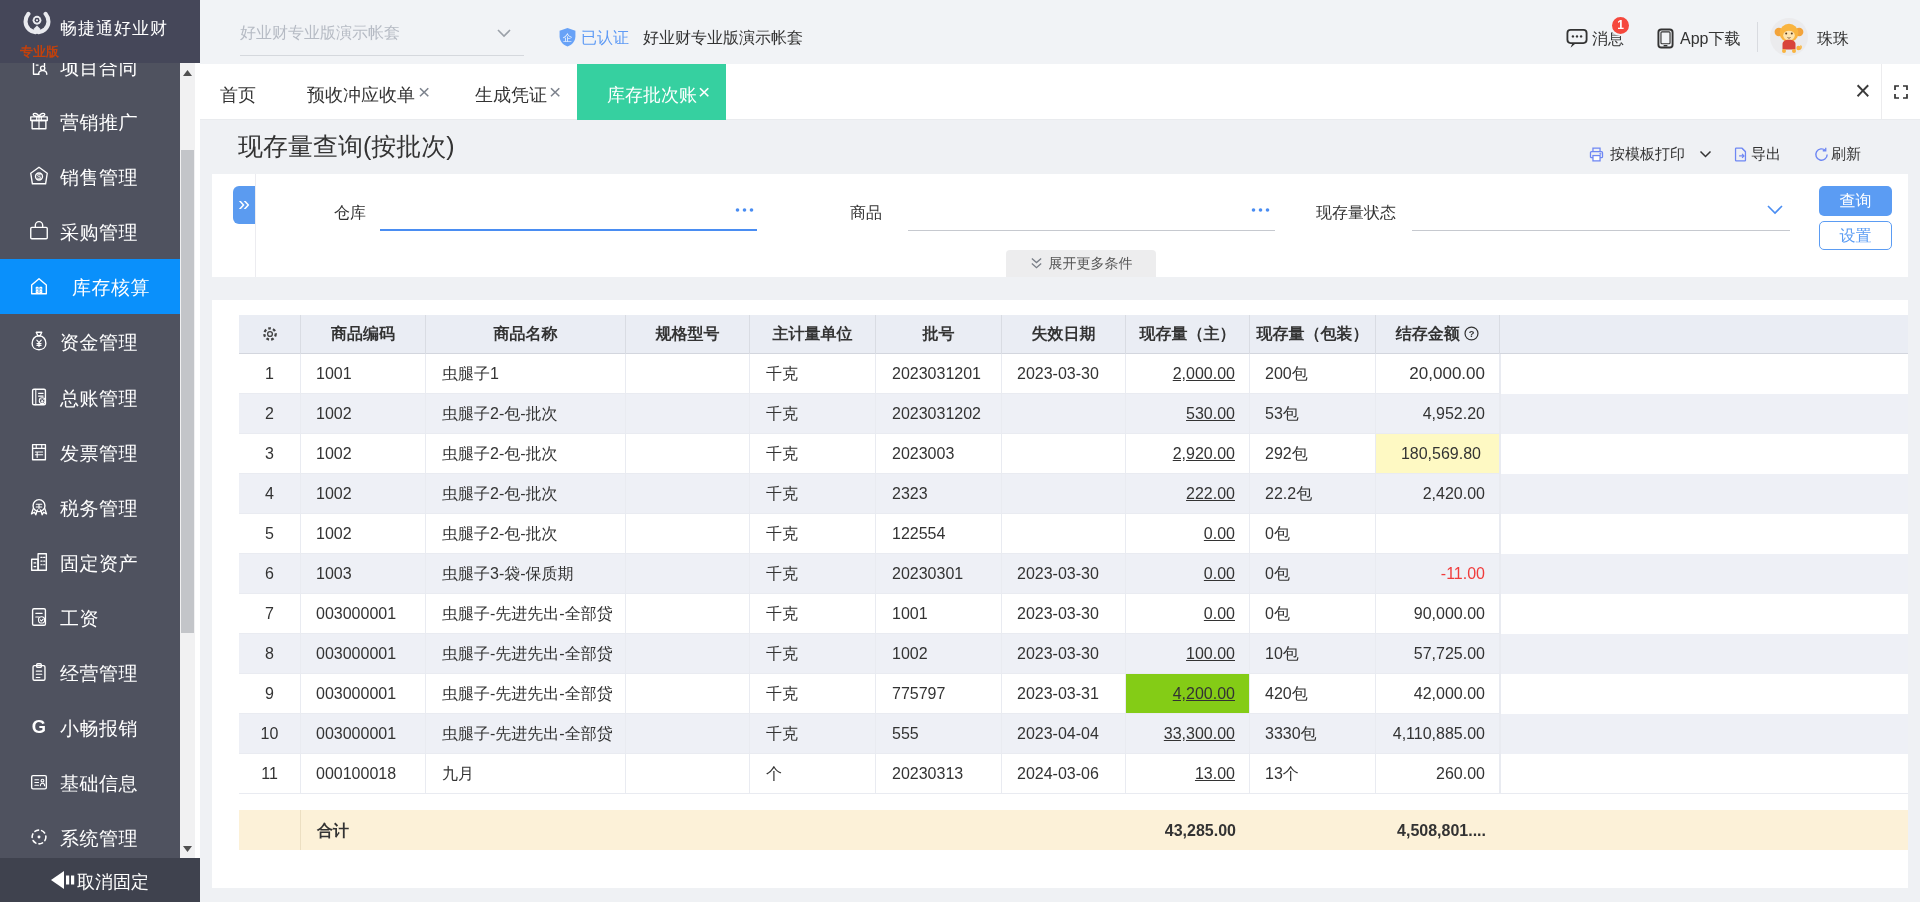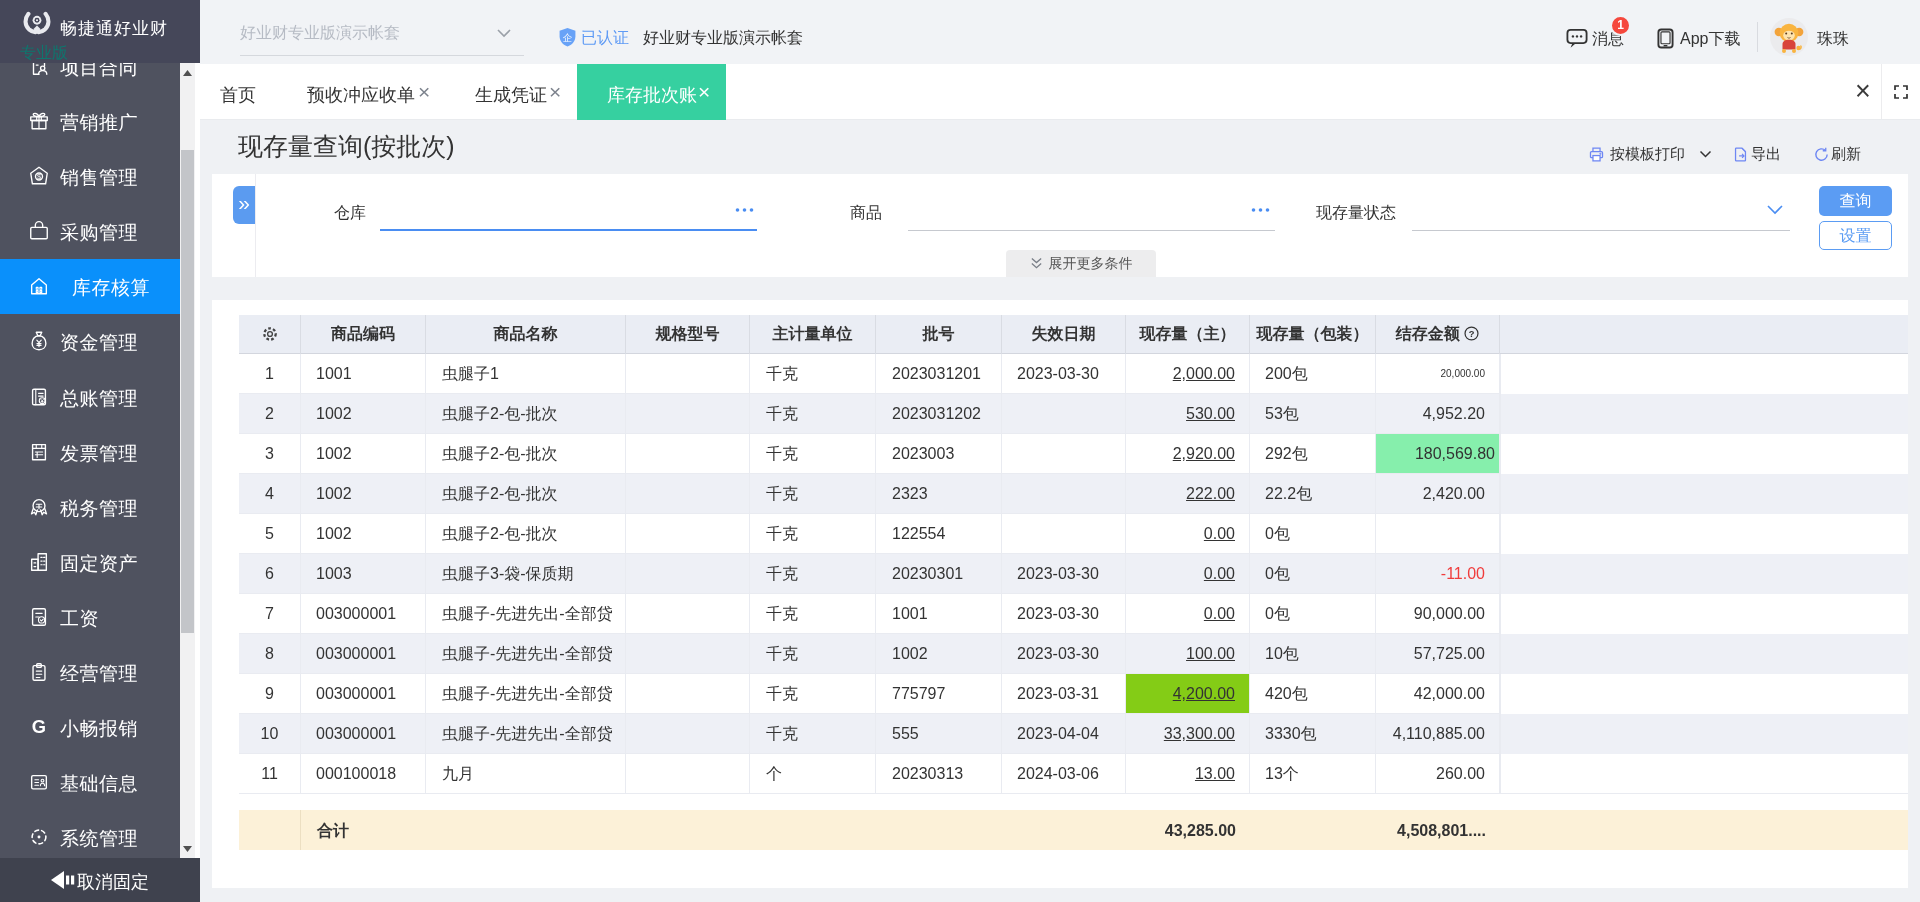--- a/index.html
+++ b/index.html
@@ -18,21 +18,21 @@
 <g fill="none" stroke="#e9eaef" stroke-linecap="round">
 <path d="M12 5 C4 15 5.5 27 13 34 C16.5 37 20.5 38.8 25 39.3" stroke-width="7.6"></path>
 <path d="M44 5 C52 15 50.5 27 43 34 C39.5 37 35.5 38.8 31 39.3" stroke-width="7.6"></path>
 </g>
 <circle cx="28" cy="17" r="8.2" fill="#e9eaef"></circle>
 <circle cx="28" cy="17" r="4.6" fill="#454759"></circle>
 <circle cx="28" cy="17" r="2" fill="#e9eaef"></circle>
 <path d="M28 27 L21.5 33.5 L28 42 L34.5 33.5 Z" fill="#e9eaef"></path>
 </svg>
 <div class="abs" style="left:60px;top:17px;font-size:17px;color:#fff;letter-spacing:1px">畅捷通好业财</div>
-<div class="abs" style="left:20px;top:43px;font-size:16px;color:#0f766e;font-weight:normal">专业版</div>
+<div class="abs" style="left:20px;top:43px;font-size:13px;color:#c2410c;font-weight:bold">专业版</div>
 <div class="abs" style="left:0;top:63px;width:180px;height:795px;overflow:hidden">
 <div class="abs" style="left:0;top:-24.6px;width:180px;height:55.1px;">
 <div class="abs" style="left:28px;top:16.5px;width:22px;height:22px"><svg width="22" height="22" viewBox="0 0 24 24" fill="none" stroke="#fff" stroke-width="1.5" stroke-linecap="round" stroke-linejoin="round">
           <path d="M14 3H6v18h6"></path>
           <path d="M14 3l4 4v5"></path>
           <path d="M9 7h3M9 11h2"></path>
           <circle cx="16" cy="14.5" r="2.3"></circle>
           <path d="M11.5 21c0-2.6 2-4 4.5-4s4.5 1.4 4.5 4"></path>
         </svg></div>
 <div class="abs" style="left:60px;top:16.5px;font-size:19px;color:#fff;letter-spacing:0.5px">项目合同</div>
@@ -293,41 +293,41 @@
     </svg></div>
 <div class="abs" style="left:239px;top:354px;width:62px;height:40px;background:#fff;border-right:1px solid #e9ebf1;border-bottom:1px solid #e9ebf1;font-size:16px;line-height:39px;white-space:nowrap;overflow:hidden;text-align:center;">1</div>
 <div class="abs" style="left:301px;top:354px;width:125px;height:40px;background:#fff;border-right:1px solid #e9ebf1;border-bottom:1px solid #e9ebf1;font-size:16px;line-height:39px;white-space:nowrap;overflow:hidden;padding-left:15px;">1001</div>
 <div class="abs" style="left:426px;top:354px;width:200px;height:40px;background:#fff;border-right:1px solid #e9ebf1;border-bottom:1px solid #e9ebf1;font-size:16px;line-height:39px;white-space:nowrap;overflow:hidden;padding-left:16px;">虫腿子1</div>
 <div class="abs" style="left:626px;top:354px;width:124px;height:40px;background:#fff;border-right:1px solid #e9ebf1;border-bottom:1px solid #e9ebf1;font-size:16px;line-height:39px;white-space:nowrap;overflow:hidden;padding-left:15px;"></div>
 <div class="abs" style="left:750px;top:354px;width:126px;height:40px;background:#fff;border-right:1px solid #e9ebf1;border-bottom:1px solid #e9ebf1;font-size:16px;line-height:39px;white-space:nowrap;overflow:hidden;padding-left:16px;">千克</div>
 <div class="abs" style="left:876px;top:354px;width:126px;height:40px;background:#fff;border-right:1px solid #e9ebf1;border-bottom:1px solid #e9ebf1;font-size:16px;line-height:39px;white-space:nowrap;overflow:hidden;padding-left:16px;">2023031201</div>
 <div class="abs" style="left:1002px;top:354px;width:124px;height:40px;background:#fff;border-right:1px solid #e9ebf1;border-bottom:1px solid #e9ebf1;font-size:16px;line-height:39px;white-space:nowrap;overflow:hidden;padding-left:15px;">2023-03-30</div>
 <div class="abs" style="left:1126px;top:354px;width:124px;height:40px;background:#fff;border-right:1px solid #e9ebf1;border-bottom:1px solid #e9ebf1;font-size:16px;line-height:39px;white-space:nowrap;overflow:hidden;text-align:right;padding-right:14px;"><span style="text-decoration:underline">2,000.00</span></div>
 <div class="abs" style="left:1250px;top:354px;width:126px;height:40px;background:#fff;border-right:1px solid #e9ebf1;border-bottom:1px solid #e9ebf1;font-size:16px;line-height:39px;white-space:nowrap;overflow:hidden;padding-left:15px;">200包</div>
-<div class="abs" style="left:1376px;top:354px;width:124px;height:40px;background:#fff;border-right:1px solid #e9ebf1;border-bottom:1px solid #e9ebf1;font-size:10px;line-height:39px;white-space:nowrap;overflow:hidden;text-align:right;padding-right:14px;">20,000.00</div>
+<div class="abs" style="left:1376px;top:354px;width:124px;height:40px;background:#fff;border-right:1px solid #e9ebf1;border-bottom:1px solid #e9ebf1;font-size:17px;line-height:39px;white-space:nowrap;overflow:hidden;text-align:right;padding-right:14px;">20,000.00</div>
 <div class="abs" style="left:239px;top:394px;width:62px;height:40px;background:#eef0f6;border-right:1px solid #e9ebf1;border-bottom:1px solid #e9ebf1;font-size:16px;line-height:39px;white-space:nowrap;overflow:hidden;text-align:center;">2</div>
 <div class="abs" style="left:301px;top:394px;width:125px;height:40px;background:#eef0f6;border-right:1px solid #e9ebf1;border-bottom:1px solid #e9ebf1;font-size:16px;line-height:39px;white-space:nowrap;overflow:hidden;padding-left:15px;">1002</div>
 <div class="abs" style="left:426px;top:394px;width:200px;height:40px;background:#eef0f6;border-right:1px solid #e9ebf1;border-bottom:1px solid #e9ebf1;font-size:16px;line-height:39px;white-space:nowrap;overflow:hidden;padding-left:16px;">虫腿子2-包-批次</div>
 <div class="abs" style="left:626px;top:394px;width:124px;height:40px;background:#eef0f6;border-right:1px solid #e9ebf1;border-bottom:1px solid #e9ebf1;font-size:16px;line-height:39px;white-space:nowrap;overflow:hidden;padding-left:15px;"></div>
 <div class="abs" style="left:750px;top:394px;width:126px;height:40px;background:#eef0f6;border-right:1px solid #e9ebf1;border-bottom:1px solid #e9ebf1;font-size:16px;line-height:39px;white-space:nowrap;overflow:hidden;padding-left:16px;">千克</div>
 <div class="abs" style="left:876px;top:394px;width:126px;height:40px;background:#eef0f6;border-right:1px solid #e9ebf1;border-bottom:1px solid #e9ebf1;font-size:16px;line-height:39px;white-space:nowrap;overflow:hidden;padding-left:16px;">2023031202</div>
 <div class="abs" style="left:1002px;top:394px;width:124px;height:40px;background:#eef0f6;border-right:1px solid #e9ebf1;border-bottom:1px solid #e9ebf1;font-size:16px;line-height:39px;white-space:nowrap;overflow:hidden;padding-left:15px;"></div>
 <div class="abs" style="left:1126px;top:394px;width:124px;height:40px;background:#eef0f6;border-right:1px solid #e9ebf1;border-bottom:1px solid #e9ebf1;font-size:16px;line-height:39px;white-space:nowrap;overflow:hidden;text-align:right;padding-right:14px;"><span style="text-decoration:underline">530.00</span></div>
 <div class="abs" style="left:1250px;top:394px;width:126px;height:40px;background:#eef0f6;border-right:1px solid #e9ebf1;border-bottom:1px solid #e9ebf1;font-size:16px;line-height:39px;white-space:nowrap;overflow:hidden;padding-left:15px;">53包</div>
 <div class="abs" style="left:1376px;top:394px;width:124px;height:40px;background:#eef0f6;border-right:1px solid #e9ebf1;border-bottom:1px solid #e9ebf1;font-size:16px;line-height:39px;white-space:nowrap;overflow:hidden;text-align:right;padding-right:14px;">4,952.20</div>
 <div class="abs" style="left:239px;top:434px;width:62px;height:40px;background:#fff;border-right:1px solid #e9ebf1;border-bottom:1px solid #e9ebf1;font-size:16px;line-height:39px;white-space:nowrap;overflow:hidden;text-align:center;">3</div>
 <div class="abs" style="left:301px;top:434px;width:125px;height:40px;background:#fff;border-right:1px solid #e9ebf1;border-bottom:1px solid #e9ebf1;font-size:16px;line-height:39px;white-space:nowrap;overflow:hidden;padding-left:15px;">1002</div>
 <div class="abs" style="left:426px;top:434px;width:200px;height:40px;background:#fff;border-right:1px solid #e9ebf1;border-bottom:1px solid #e9ebf1;font-size:16px;line-height:39px;white-space:nowrap;overflow:hidden;padding-left:16px;">虫腿子2-包-批次</div>
 <div class="abs" style="left:626px;top:434px;width:124px;height:40px;background:#fff;border-right:1px solid #e9ebf1;border-bottom:1px solid #e9ebf1;font-size:16px;line-height:39px;white-space:nowrap;overflow:hidden;padding-left:15px;"></div>
 <div class="abs" style="left:750px;top:434px;width:126px;height:40px;background:#fff;border-right:1px solid #e9ebf1;border-bottom:1px solid #e9ebf1;font-size:16px;line-height:39px;white-space:nowrap;overflow:hidden;padding-left:16px;">千克</div>
 <div class="abs" style="left:876px;top:434px;width:126px;height:40px;background:#fff;border-right:1px solid #e9ebf1;border-bottom:1px solid #e9ebf1;font-size:16px;line-height:39px;white-space:nowrap;overflow:hidden;padding-left:16px;">2023003</div>
 <div class="abs" style="left:1002px;top:434px;width:124px;height:40px;background:#fff;border-right:1px solid #e9ebf1;border-bottom:1px solid #e9ebf1;font-size:16px;line-height:39px;white-space:nowrap;overflow:hidden;padding-left:15px;"></div>
 <div class="abs" style="left:1126px;top:434px;width:124px;height:40px;background:#fff;border-right:1px solid #e9ebf1;border-bottom:1px solid #e9ebf1;font-size:16px;line-height:39px;white-space:nowrap;overflow:hidden;text-align:right;padding-right:14px;"><span style="text-decoration:underline">2,920.00</span></div>
 <div class="abs" style="left:1250px;top:434px;width:126px;height:40px;background:#fff;border-right:1px solid #e9ebf1;border-bottom:1px solid #e9ebf1;font-size:16px;line-height:39px;white-space:nowrap;overflow:hidden;padding-left:15px;">292包</div>
-<div class="abs" style="left:1376px;top:434px;width:124px;height:40px;background:#86efac;border-right:1px solid #e9ebf1;border-bottom:1px solid #e9ebf1;font-size:16px;line-height:39px;white-space:nowrap;overflow:hidden;text-align:right;padding-right:4px;">180,569.80</div>
+<div class="abs" style="left:1376px;top:434px;width:124px;height:40px;background:#fef9c3;border-right:1px solid #e9ebf1;border-bottom:1px solid #e9ebf1;font-size:16px;line-height:39px;white-space:nowrap;overflow:hidden;text-align:right;padding-right:18px;">180,569.80</div>
 <div class="abs" style="left:239px;top:474px;width:62px;height:40px;background:#eef0f6;border-right:1px solid #e9ebf1;border-bottom:1px solid #e9ebf1;font-size:16px;line-height:39px;white-space:nowrap;overflow:hidden;text-align:center;">4</div>
 <div class="abs" style="left:301px;top:474px;width:125px;height:40px;background:#eef0f6;border-right:1px solid #e9ebf1;border-bottom:1px solid #e9ebf1;font-size:16px;line-height:39px;white-space:nowrap;overflow:hidden;padding-left:15px;">1002</div>
 <div class="abs" style="left:426px;top:474px;width:200px;height:40px;background:#eef0f6;border-right:1px solid #e9ebf1;border-bottom:1px solid #e9ebf1;font-size:16px;line-height:39px;white-space:nowrap;overflow:hidden;padding-left:16px;">虫腿子2-包-批次</div>
 <div class="abs" style="left:626px;top:474px;width:124px;height:40px;background:#eef0f6;border-right:1px solid #e9ebf1;border-bottom:1px solid #e9ebf1;font-size:16px;line-height:39px;white-space:nowrap;overflow:hidden;padding-left:15px;"></div>
 <div class="abs" style="left:750px;top:474px;width:126px;height:40px;background:#eef0f6;border-right:1px solid #e9ebf1;border-bottom:1px solid #e9ebf1;font-size:16px;line-height:39px;white-space:nowrap;overflow:hidden;padding-left:16px;">千克</div>
 <div class="abs" style="left:876px;top:474px;width:126px;height:40px;background:#eef0f6;border-right:1px solid #e9ebf1;border-bottom:1px solid #e9ebf1;font-size:16px;line-height:39px;white-space:nowrap;overflow:hidden;padding-left:16px;">2323</div>
 <div class="abs" style="left:1002px;top:474px;width:124px;height:40px;background:#eef0f6;border-right:1px solid #e9ebf1;border-bottom:1px solid #e9ebf1;font-size:16px;line-height:39px;white-space:nowrap;overflow:hidden;padding-left:15px;"></div>
 <div class="abs" style="left:1126px;top:474px;width:124px;height:40px;background:#eef0f6;border-right:1px solid #e9ebf1;border-bottom:1px solid #e9ebf1;font-size:16px;line-height:39px;white-space:nowrap;overflow:hidden;text-align:right;padding-right:14px;"><span style="text-decoration:underline">222.00</span></div>
 <div class="abs" style="left:1250px;top:474px;width:126px;height:40px;background:#eef0f6;border-right:1px solid #e9ebf1;border-bottom:1px solid #e9ebf1;font-size:16px;line-height:39px;white-space:nowrap;overflow:hidden;padding-left:15px;">22.2包</div>
 <div class="abs" style="left:1376px;top:474px;width:124px;height:40px;background:#eef0f6;border-right:1px solid #e9ebf1;border-bottom:1px solid #e9ebf1;font-size:16px;line-height:39px;white-space:nowrap;overflow:hidden;text-align:right;padding-right:14px;">2,420.00</div>

